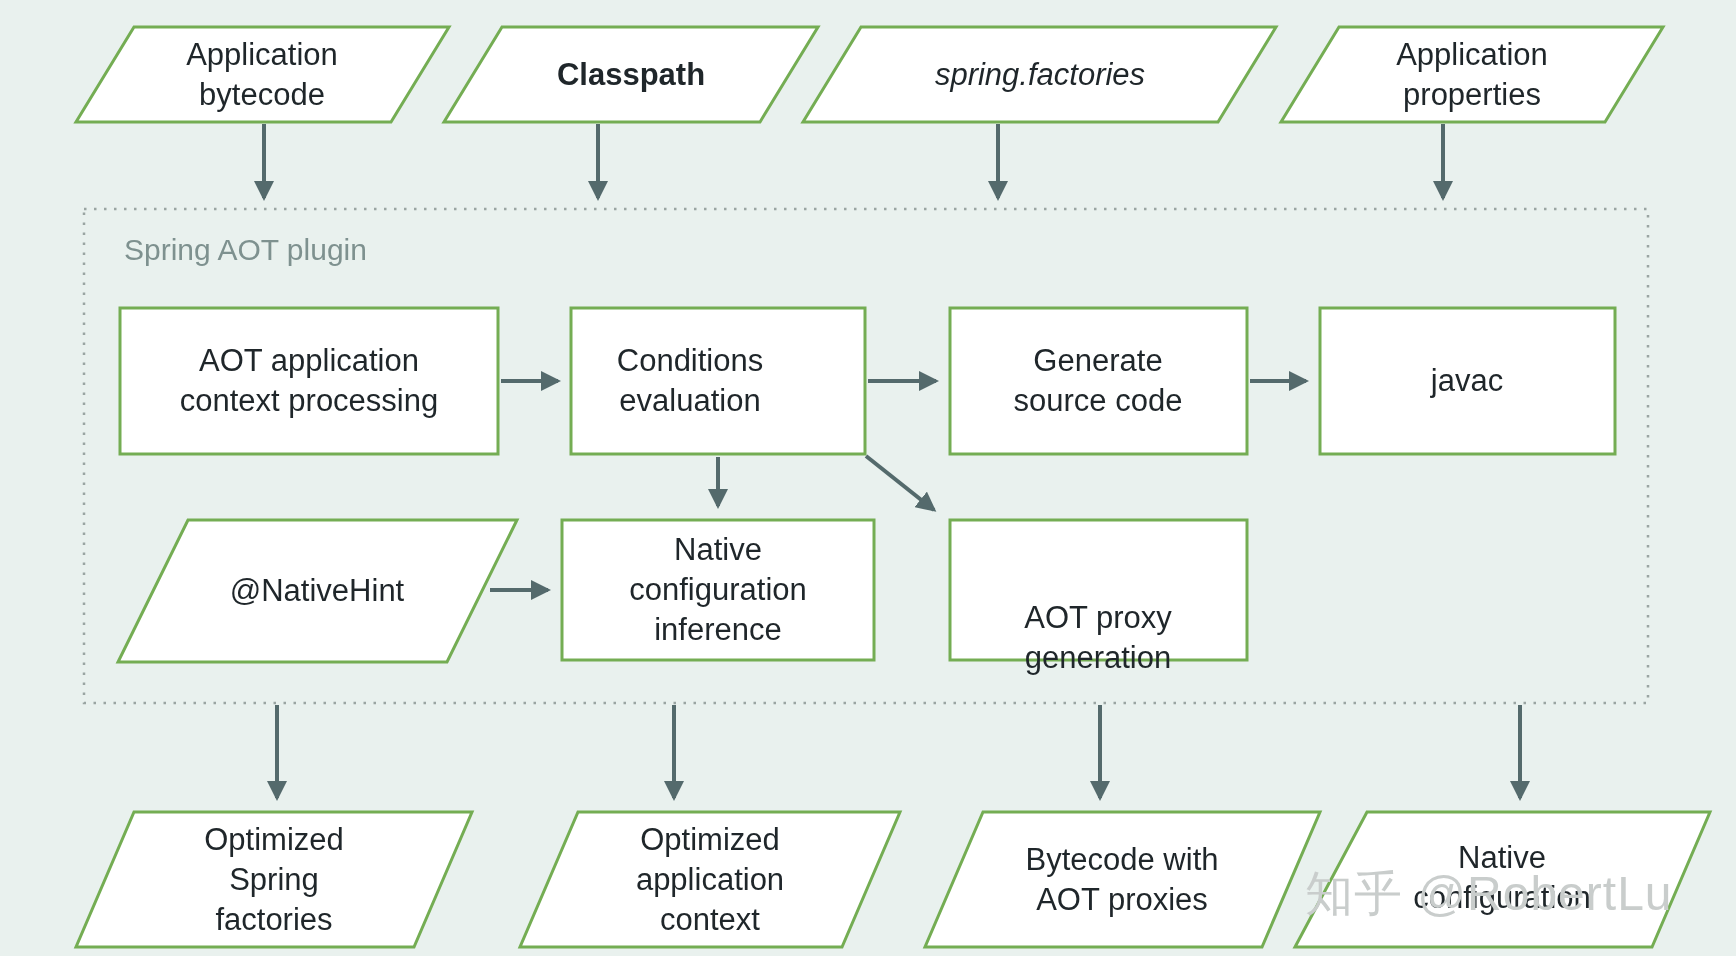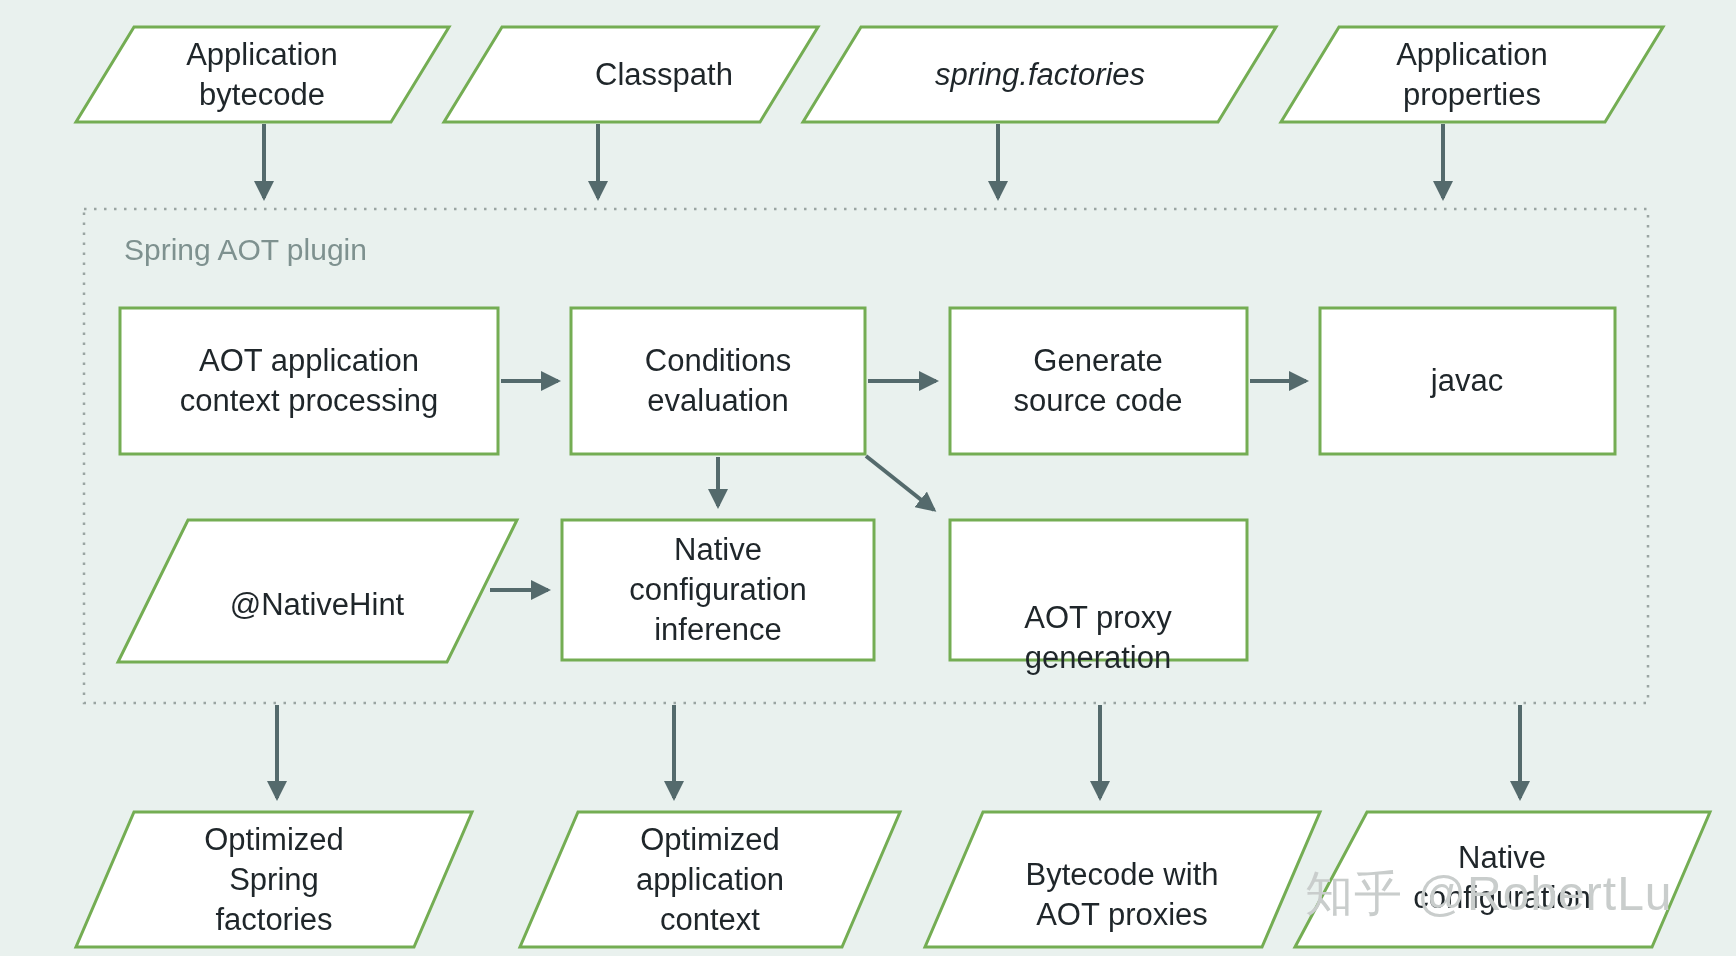--- a/index.html
+++ b/index.html
@@ -77,46 +77,46 @@
       <line class="edge" x1="674" y1="705" x2="674" y2="798" marker-end="url(#ah)"></line>
       <line class="edge" x1="1100" y1="705" x2="1100" y2="798" marker-end="url(#ah)"></line>
       <line class="edge" x1="1520" y1="705" x2="1520" y2="798" marker-end="url(#ah)"></line>
     </g>
   </svg>
 
   <div class="group-label" style="left:124px;top:233px;">Spring AOT plugin</div>
 
   <div class="label" style="left:262px;top:75px;">Application
 bytecode</div>
-  <div class="label" style="left:664px;top:75px;">Classpath</div>
+  <div class="label" style="left:631px;top:75px;font-weight:bold;">Classpath</div>
   <div class="label" style="left:1040px;top:75px;font-style:italic;">spring.factories</div>
   <div class="label" style="left:1472px;top:75px;">Application
 properties</div>
 
   <div class="label" style="left:309px;top:381px;">AOT application
 context processing</div>
-  <div class="label" style="left:718px;top:381px;text-align:center;">Conditions
+  <div class="label" style="left:690px;top:381px;text-align:center;">Conditions
 evaluation</div>
   <div class="label" style="left:1098px;top:381px;">Generate
 source code</div>
   <div class="label" style="left:1467px;top:381px;">javac</div>
 
-  <div class="label" style="left:317px;top:591px;margin-top:14px;">@NativeHint</div>
+  <div class="label" style="left:317px;top:591px;">@NativeHint</div>
   <div class="label" style="left:718px;top:590px;">Native
 configuration
 inference</div>
   <div class="label" style="left:1098px;top:590px;margin-top:48px;">AOT proxy
 generation</div>
 
   <div class="label" style="left:274px;top:880px;">Optimized
 Spring
 factories</div>
   <div class="label" style="left:710px;top:880px;">Optimized
 application
 context</div>
-  <div class="label" style="left:1122px;top:880px;margin-top:15px;">Bytecode with
+  <div class="label" style="left:1122px;top:880px;">Bytecode with
 AOT proxies</div>
   <div class="label" style="left:1502px;top:878px;">Native
 configuration</div>
 
   <div class="watermark" style="left:1305px;top:862px;">知乎 @RobertLu</div>
 
 </div>
 
 </body></html>

